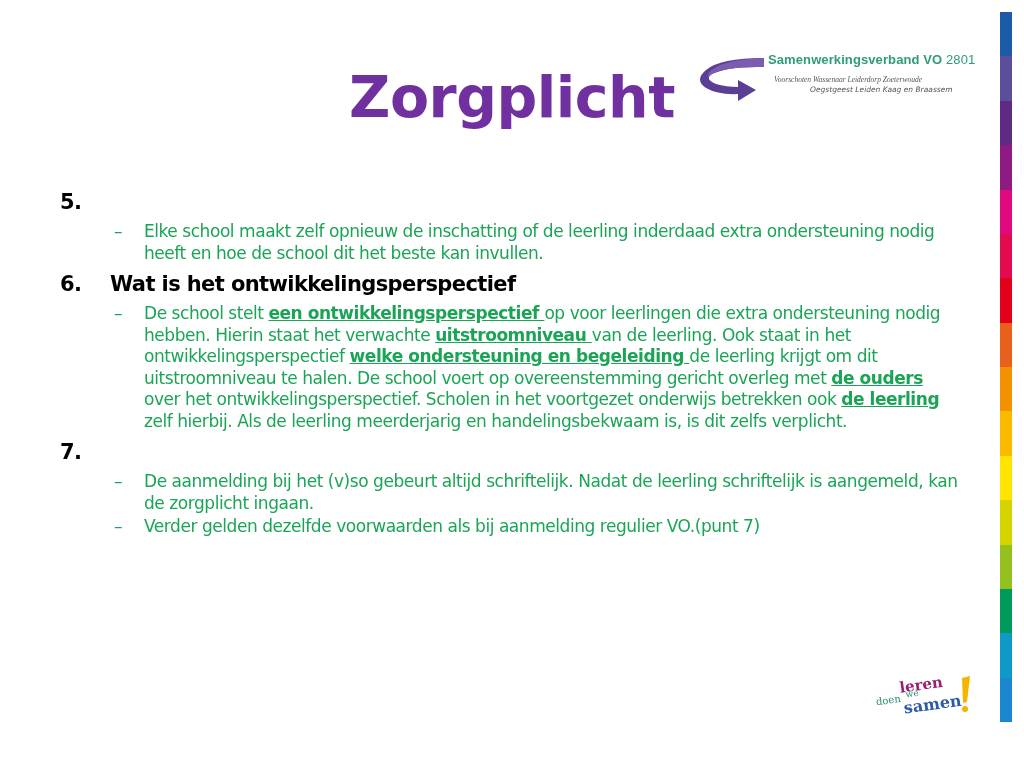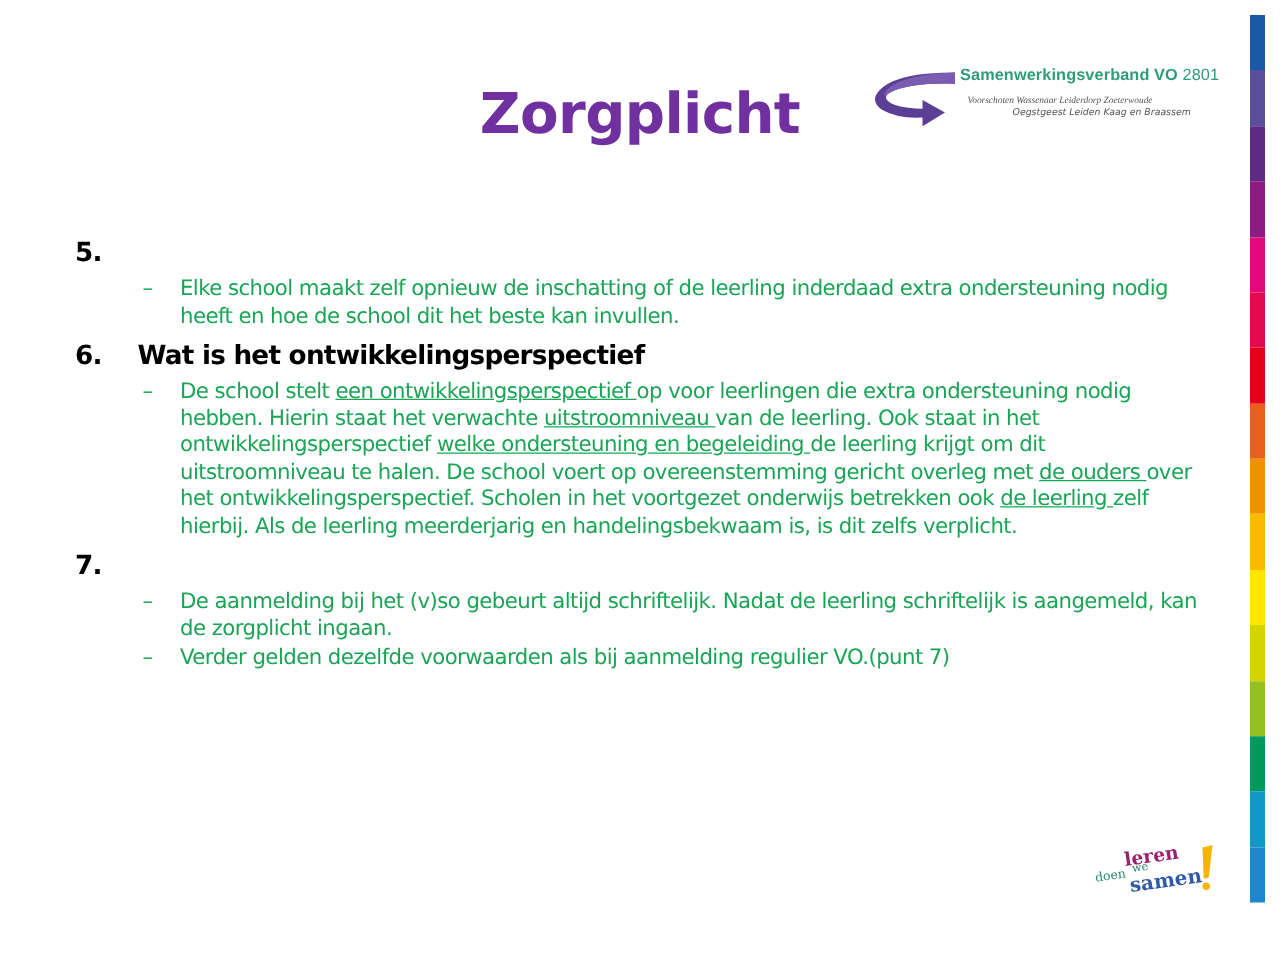--- a/index.html
+++ b/index.html
@@ -1,33 +1,33 @@
 <!DOCTYPE html>
 <html><head>
 <meta charset="utf-8">
 <style>
   html, body { margin:0; padding:0; }
   body { width:1024px; height:768px; background:#ffffff; position:relative; overflow:hidden; font-family:"Liberation Sans", sans-serif; }
-  .title { position:absolute; left:0; width:1024px; top:64px; text-align:center; font-family:"DejaVu Sans", sans-serif; font-weight:bold; font-size:45px; color:#7030a0; letter-spacing:-0.5px; }
+  .title { position:absolute; left:0; width:1024px; top:64px; text-align:center; font-family:"DejaVu Sans", sans-serif; font-weight:bold; font-size:57px; color:#7030a0; letter-spacing:-0.5px; }
   .title span { position:relative; left:0px; }
   .logo-sv { position:absolute; left:698px; top:52px; width:290px; height:54px; }
   .logo-sv svg { position:absolute; left:0; top:2px; }
   .sv-name { position:absolute; left:70px; top:0; font-family:Liberation Sans, sans-serif; font-weight:bold; font-size:13px; color:#2e9d77; white-space:nowrap; letter-spacing:0.1px; }
   .sv-name .num { font-weight:normal; }
   .sv-towns1 { position:absolute; left:76px; top:23px; font-family:Liberation Serif, serif; font-style:italic; font-size:7.5px; color:#555; white-space:nowrap; }
   .sv-towns2 { position:absolute; left:112px; top:33px; font-family:"DejaVu Sans", sans-serif; font-style:italic; font-size:7.5px; color:#555; white-space:nowrap; }
   .colorbar { position:absolute; left:1000px; top:12px; width:12px; height:710px; display:flex; flex-direction:column; }
   .colorbar div { flex:1; }
   .content { position:absolute; left:60px; top:188px; width:920px; font-family:"Liberation Sans", sans-serif; }
   .h { font-weight:bold; font-size:21px; color:#000; display:flex; line-height:28px; font-family:"DejaVu Sans", sans-serif; letter-spacing:-0.6px; }
   .h .n { display:inline-block; }
   .sub { display:flex; font-size:17px; color:#1aa556; line-height:21.5px; font-family:"DejaVu Sans", sans-serif; letter-spacing:-0.45px; }
   .sub .dash { width:30px; flex:none; padding-left:54px; }
   .sub .txt { flex:1; padding-right:20px; }
-  .sub u { font-weight:normal; text-decoration:underline; }
+  .sub u { font-weight:bold; text-decoration:underline; }
   .logo-lds { position:absolute; left:870px; top:670px; width:110px; height:45px; }
 </style>
 </head>
 <body>
 
 <div class="title"><span>Zorgplicht</span></div>
 
 <div class="logo-sv">
   <svg width="68" height="50" viewBox="0 0 68 50">
     <path d="M66 4 L66 13 Q30 12 14 20 Q6 25 18 30 Q28 33 40 33 L40 26 L58 36 L40 47 L40 40 Q20 41 8 34 Q-4 26 8 16 Q22 4 66 4 Z" fill="#5b3e96"></path>

